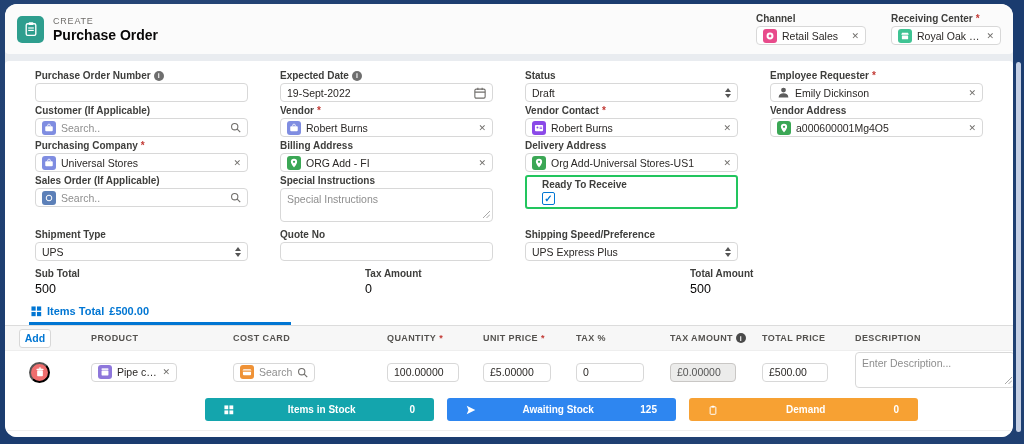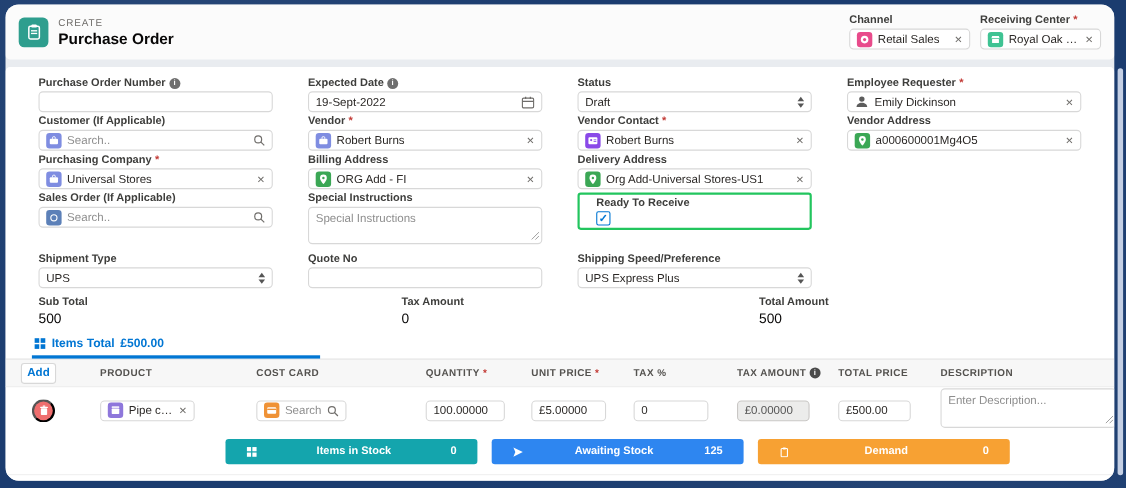--- a/index.html
+++ b/index.html
@@ -13,21 +13,21 @@
     position:relative;
   }
   .wrap { position:absolute; left:5px; top:4px; width:1008px; height:433px; background:#e9ecf0; border-radius:12px; overflow:hidden; }
 
   
   .topbar { height:50px; background:#fbfbfb; border-radius:4px; display:flex; align-items:center; padding:0 12px; }
   .obj-icon { width:27px; height:27px; border-radius:5px; background:#2e9e8e; display:flex; align-items:center; justify-content:center; margin-right:9px; flex:0 0 auto; }
   .eyebrow { font-size:9px; letter-spacing:0.8px; color:#706e6b; }
   .title { font-size:14px; font-weight:bold; color:#080707; margin-top:1px; }
   .top-fields { margin-left:auto; display:flex; gap:9px; }
-  .top-field { width:110px; }
+  .top-field { width:110px;margin-left:16px; }
   .lbl { font-size:10px; font-weight:bold; color:#3e3e3c; margin-bottom:2px; display:flex; align-items:center; gap:3px; white-space:nowrap; }
   .req { color:#c23934; font-weight:bold; }
 
   
   .ctrl { height:19px; border:1px solid #d8d8d8; border-radius:4px; background:#fff; display:flex; align-items:center; padding:0 6px; font-size:10.5px; color:#2b2826; gap:5px; }
   .ctrl input { border:none; outline:none; flex:1; font-size:10.5px; font-family:"Liberation Sans",sans-serif; color:#2b2826; background:transparent; min-width:0; }
   .ctrl input::placeholder, textarea::placeholder { color:#8e8e8e; }
   .ricon { width:14px; height:14px; border-radius:3px; display:flex; align-items:center; justify-content:center; flex:0 0 auto; }
   .clear { margin-left:auto; color:#706e6b; font-size:9px; cursor:pointer; flex:0 0 auto; }
   .mag { margin-left:auto; flex:0 0 auto; display:flex; }

